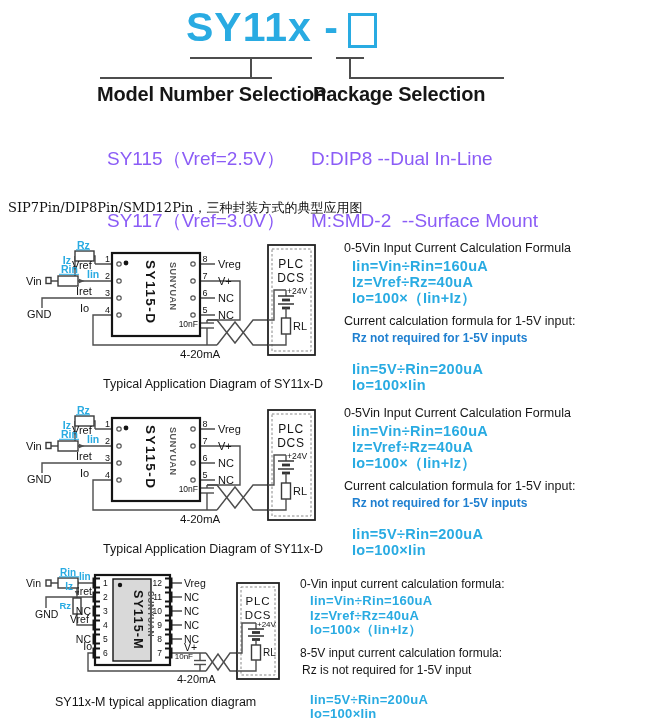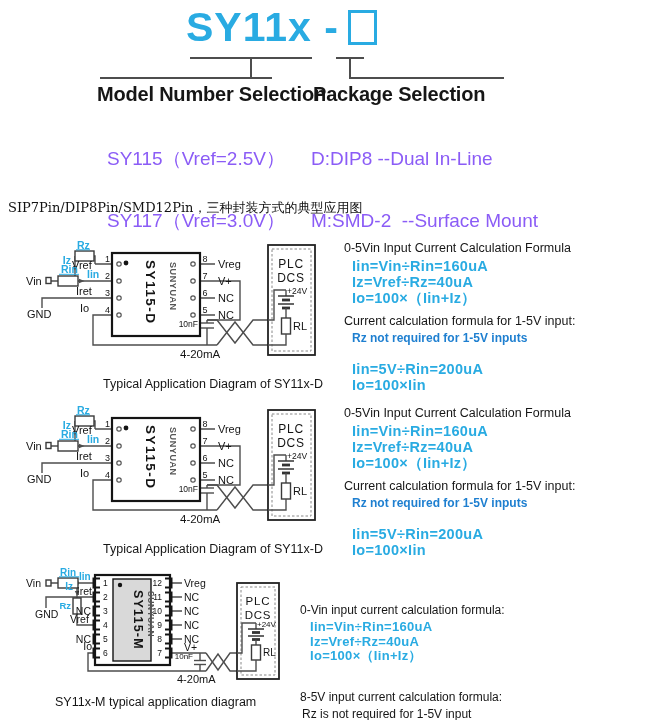--- a/index.html
+++ b/index.html
@@ -1,20 +1,20 @@
 <!DOCTYPE html>
 <html><head>
 <meta charset="utf-8">
 <style>
   html,body { margin:0; padding:0; background:#fff; }
   .page { position:relative; width:660px; height:720px; background:#fff;
           font-family:"Liberation Sans",sans-serif; overflow:hidden; }
 
   
-  .title-row { position:absolute; left:186px; top:4px; display:flex; align-items:flex-start; }
+  .title-row { position:absolute; left:186px; top:4px; display:flex; align-items:center; }
   .title-text { font-size:41px; font-weight:bold; color:#29ABE2; letter-spacing:1px; white-space:pre; }
   .title-box  { width:23px; height:29px; border:3px solid #29ABE2; margin-left:9px; margin-top:6px; }
   .hline,.vline { position:absolute; background:#4d4d4d; }
   .hline { height:2px; } .vline { width:2px; }
   .sec-h { position:absolute; top:83px; font-size:20px; font-weight:bold; color:#161616; letter-spacing:-0.2px; }
   #sec-model { left:97px; } #sec-pkg { left:313px; }
   .spec-list { position:absolute; top:108px; font-size:19px; line-height:20.5px; white-space:pre; color:#8b5cf6; }
   #list-models { left:107px; } #list-pkgs { left:311px; }
   .cn-caption { position:absolute; left:8px; top:199px; font-size:13px; color:#111;
                 font-family:"DejaVu Serif","Liberation Serif",serif; }
@@ -29,21 +29,21 @@
 
   
   .fblock { position:absolute; }
   .fblock-d { left:344px; top:1px; width:312px; }
   .fblock-m { left:300px; top:12px; width:356px; }
   .fh { font-size:12.5px; color:#161616; }
   .fh2 { margin-top:8px; }
   .fl { margin:3px 0 0 8px; font-weight:bold; color:#29ABE2; font-size:14.5px; line-height:16px; letter-spacing:0.3px; }
   .fl2 { margin-top:16px; }
   .fnote { margin:3px 0 0 8px; font-size:12px; color:#1E7FD0; font-weight:bold; }
-  .fblock-m .fh { font-size:12px;margin-top:26px; }
+  .fblock-m .fh { font-size:12px; }
   .fblock-m .fl { font-size:13px; line-height:14.5px; margin-left:10px; }
   .fblock-m .fnote { color:#161616; font-weight:normal; margin-left:2px; font-size:12px; }
 
   
   svg text { font-family:"Liberation Sans",sans-serif; }
   .w   { fill:none; stroke:#4d4d4d; stroke-width:1.4; }
   .bp  { stroke:#333; stroke-width:1.5; }
   .bp2 { stroke:#333; stroke-width:2.8; }
   .comp { fill:#fff; stroke:#3a3a3a; stroke-width:1.4; }
   .chip { fill:#fff; stroke:#141414; stroke-width:2.2; }

